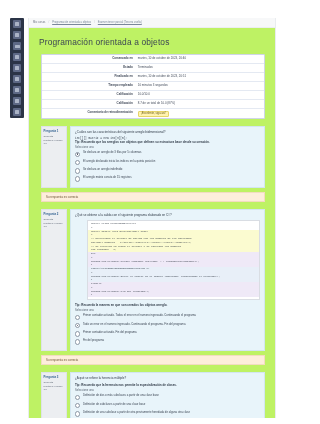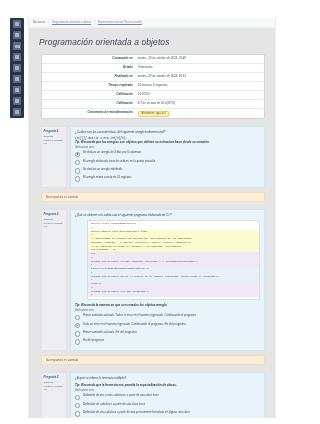--- a/index.html
+++ b/index.html
@@ -24,23 +24,22 @@
   }
   .rail-ico::after{
     content:"";position:absolute;left:2px;top:2px;width:4px;height:4px;
     background:#aab3c6;border-radius:0.5px;
   }
   .rail-ico.wide::after{width:5px;height:3px;top:2.5px;left:1.5px;}
 
   
   .col{
     position:absolute;left:28px;top:18px;width:246px;height:400px;
-    background:#e5e5e5;border-left:1px solid #e9ecef;border-right:1px solid #e9ecef;
+    background:#bef264;border-left:1px solid #e9ecef;border-right:1px solid #e9ecef;
     overflow:hidden;
-    font-style:italic;
   }
 
   
   .crumb{
     height:9px;display:flex;align-items:center;gap:3px;
     padding:0 4px;background:#f7f8f9;border-bottom:1px solid #eceef0;
     font-size:2.6px;color:#6b7280;white-space:nowrap;
   }
   .crumb a{color:#7a8799;text-decoration:underline;}
   .crumb .sep{color:#b9c0c9;}

